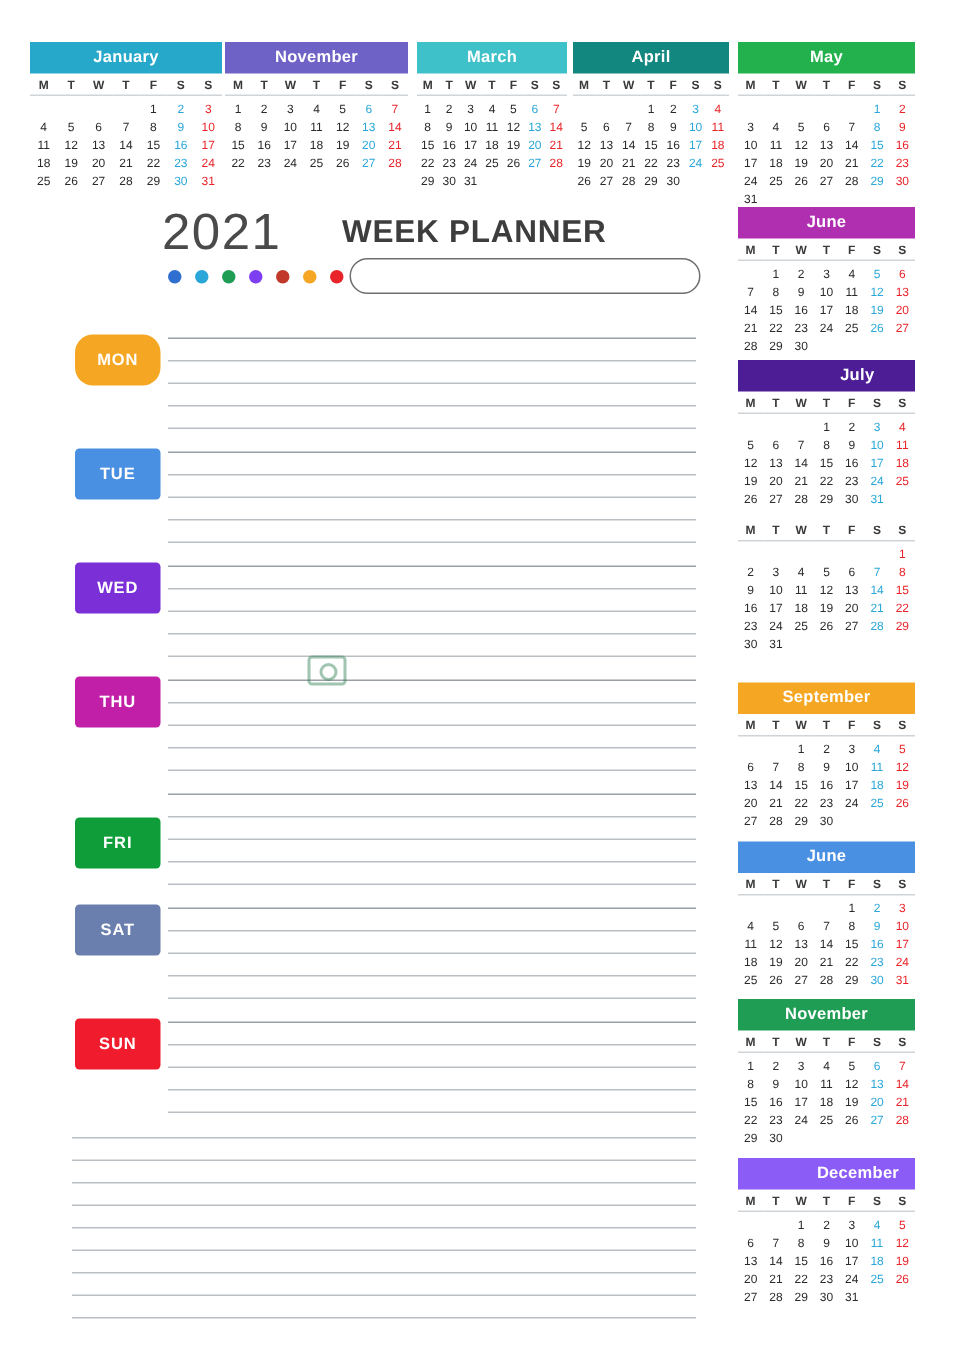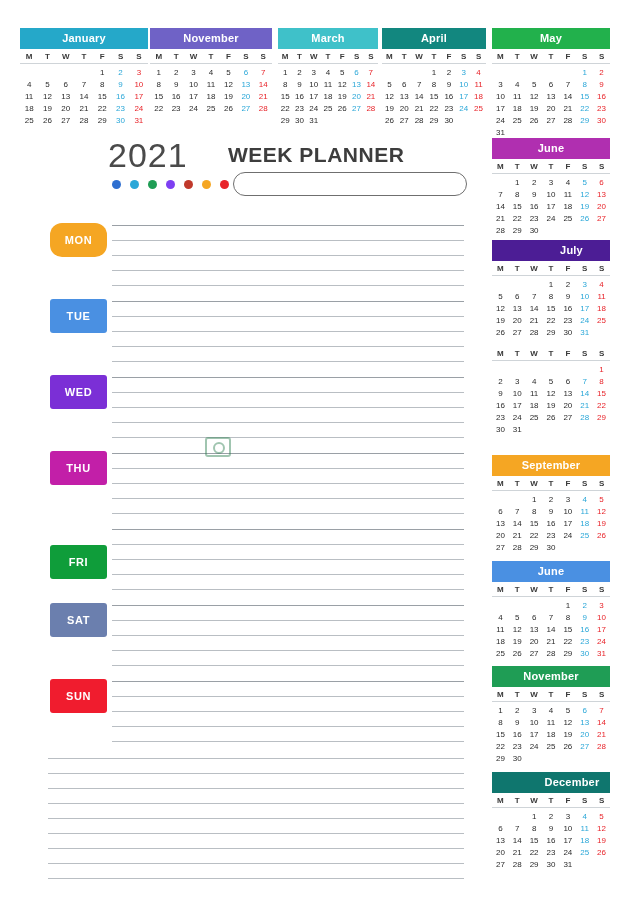--- a/index.html
+++ b/index.html
@@ -635,21 +635,21 @@
           <div class="d">24</div>
           <div class="d">25</div>
           <div class="d">26</div>
           <div class="d sat">27</div>
           <div class="d sun">28</div>
           <div class="d">29</div>
           <div class="d">30</div>
         </div>
       </div>
       <div class="month" style="left: 492px; top: 772px; width: 118px;">
-        <div class="m-title" style="background: #0f766e; padding-left: 42px;">December</div>
+        <div class="m-title" style="background: #8b5cf6; padding-left: 42px;">December</div>
         <div class="m-grid">
           <div class="dow">M</div>
           <div class="dow">T</div>
           <div class="dow">W</div>
           <div class="dow">T</div>
           <div class="dow">F</div>
           <div class="dow">S</div>
           <div class="dow">S</div>
           <div class="d empty">.</div>
           <div class="d empty">.</div>

